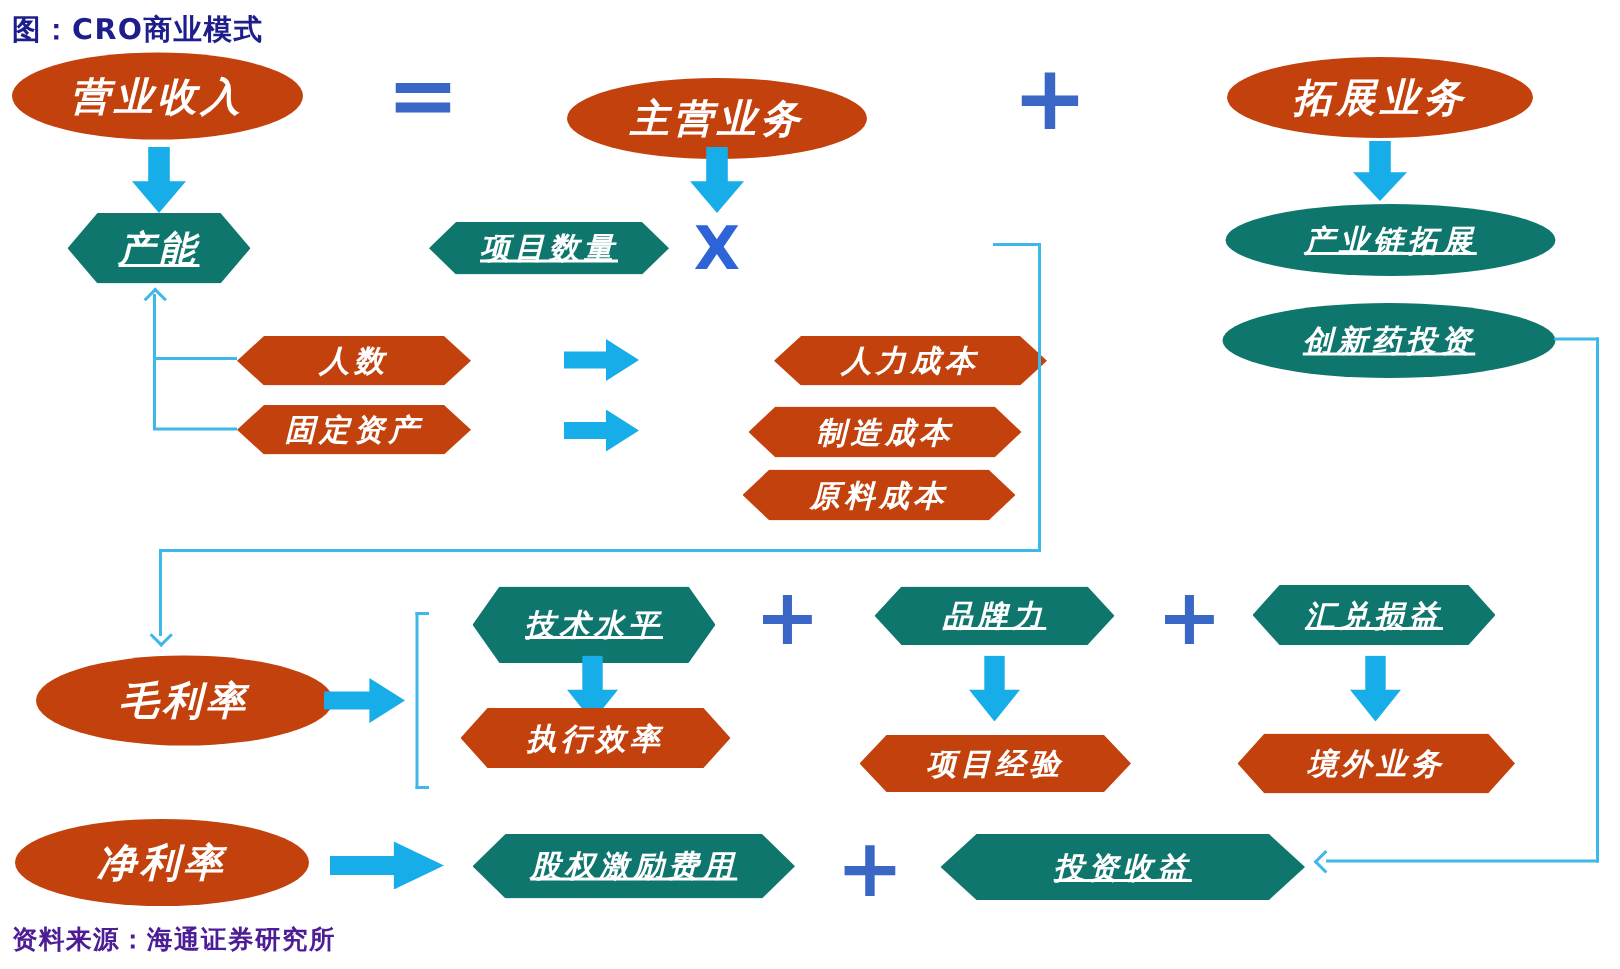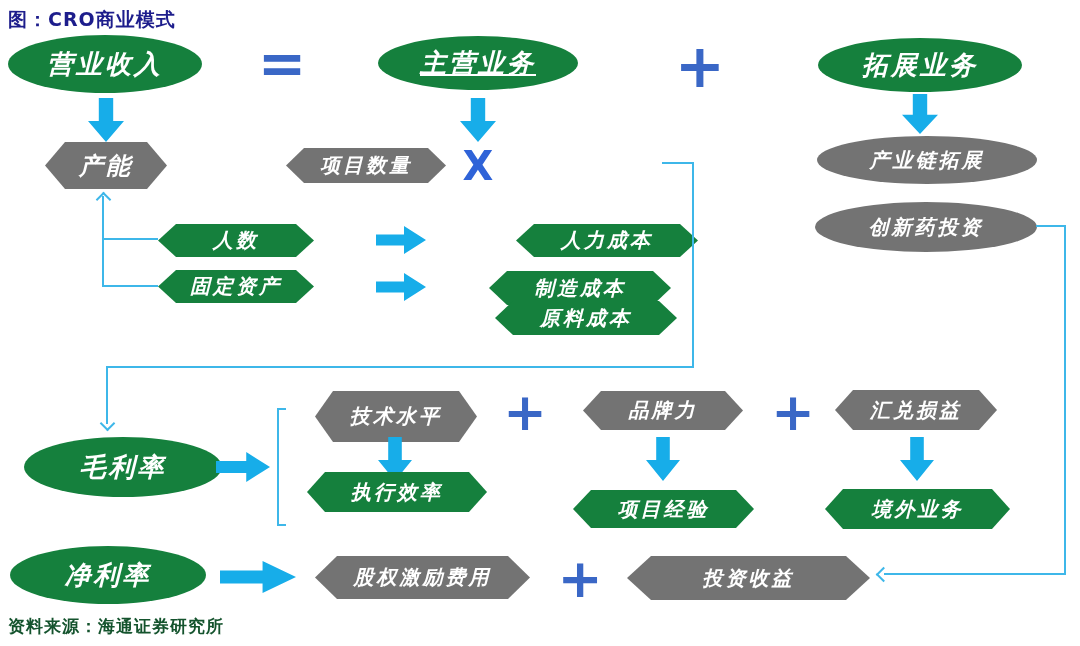--- a/index.html
+++ b/index.html
@@ -1,24 +1,24 @@
 <!DOCTYPE html>
 <html><head>
 <meta charset="utf-8">
 <style>
   html,body{margin:0;padding:0;background:#ffffff;}
   body{font-family:"DejaVu Sans",sans-serif;}
   #canvas{position:relative;width:1080px;height:646px;background:#ffffff;overflow:hidden;border-right:1px solid #eee;}
   .ttl{position:absolute;font-weight:bold;color:#1d1d8c;font-size:19px;letter-spacing:1px;}
-  .src{position:absolute;font-weight:bold;color:#14532d;font-size:17px;letter-spacing:1px;}
+  .src{position:absolute;font-weight:bold;color:#4c1d95;font-size:17px;letter-spacing:1px;}
   .node{position:absolute;display:flex;align-items:center;justify-content:center;color:#fff;
         font-weight:bold;font-style:italic;letter-spacing:3px;text-align:center;}
   .ellipse{border-radius:50%;}
-  .blue{background:#15803d;}
-  .orange{background:#737373;}
+  .blue{background:#c2410c;}
+  .orange{background:#0f766e;text-decoration:underline;}
   .hex{--i:18px;clip-path:polygon(var(--i) 0,calc(100% - var(--i)) 0,100% 50%,calc(100% - var(--i)) 100%,var(--i) 100%,0 50%);}
   .f26{font-size:26px;} .f24{font-size:24px;} .f22{font-size:20px;} .f20{font-size:20px;}
   .op{position:absolute;color:#3a67c6;font-weight:bold;font-style:normal;text-align:center;line-height:1;}
   .barrow{position:absolute;background:#17ade9;}
   .down{clip-path:polygon(30% 0,70% 0,70% 52%,100% 52%,50% 100%,0 52%,30% 52%);}
   .right{clip-path:polygon(0 30%,56% 30%,56% 0,100% 50%,56% 100%,56% 70%,0 70%);}
   .line{position:absolute;background:#3eb7e9;}
   .chev{position:absolute;width:9px;height:9px;border-left:2px solid #3eb7e9;border-bottom:2px solid #3eb7e9;}
   .chev.d{transform:rotate(-45deg);} .chev.u{transform:rotate(135deg);} .chev.l{transform:rotate(45deg);}
   .bracket{position:absolute;border-left:2px solid #3eb7e9;border-top:2px solid #3eb7e9;border-bottom:2px solid #3eb7e9;}
@@ -28,21 +28,21 @@
 
 <div id="canvas">
 
   <div class="ttl" style="left:8px;top:7px;">图：CRO商业模式</div>
   <div class="src" style="left:8px;top:615px;">资料来源：海通证券研究所</div>
 
   <div class="node ellipse blue f26" style="left:8px;top:35px;width:194px;height:58px;">
       <span>营业收入</span>
     </div>
   <div class="op" style="left:252px;top:34px;width:60px;font-size:58px;">=</div>
-  <div class="node ellipse blue f26" style="left:378px;top:36px;width:200px;height:54px;text-decoration:underline;">
+  <div class="node ellipse blue f26" style="left:378px;top:52px;width:200px;height:54px;">
       <span>主营业务</span>
     </div>
   <div class="op" style="left:670px;top:36px;width:60px;font-size:60px;">+</div>
   <div class="node ellipse blue f26" style="left:818px;top:38px;width:204px;height:54px;">
       <span>拓展业务</span>
     </div>
 
   <div class="barrow down" style="left:88px;top:98px;width:36px;height:44px;"></div>
   <div class="barrow down" style="left:460px;top:98px;width:36px;height:44px;"></div>
   <div class="barrow down" style="left:902px;top:94px;width:36px;height:40px;"></div>
@@ -67,24 +67,24 @@
   <div class="node hex blue f20" style="left:158px;top:270px;width:156px;height:33px;">
       <span>固定资产</span>
     </div>
 
   <div class="barrow right" style="left:376px;top:226px;width:50px;height:28px;"></div>
   <div class="barrow right" style="left:376px;top:273px;width:50px;height:28px;"></div>
 
   <div class="node hex blue f20" style="left:516px;top:224px;width:182px;height:33px;">
       <span>人力成本</span>
     </div>
-  <div class="node hex blue f20" style="left:489px;top:271px;width:182px;height:34px;text-align:center;">
+  <div class="node hex blue f20" style="left:499px;top:271px;width:182px;height:34px;text-align:center;">
       <span>制造成本</span>
     </div>
-  <div class="node hex blue f20" style="left:495px;top:301px;width:182px;height:34px;">
+  <div class="node hex blue f20" style="left:495px;top:313px;width:182px;height:34px;">
       <span>原料成本</span>
     </div>
 
   <div class="line" style="left:102px;top:196px;width:2px;height:90px;"></div>
   <div class="line" style="left:102px;top:238px;width:56px;height:2px;"></div>
   <div class="line" style="left:102px;top:285px;width:56px;height:2px;"></div>
   <div class="chev u" style="left:98px;top:194px;"></div>
 
   <div class="line" style="left:662px;top:162px;width:32px;height:2px;"></div>
   <div class="line" style="left:692px;top:162px;width:2px;height:206px;"></div>

